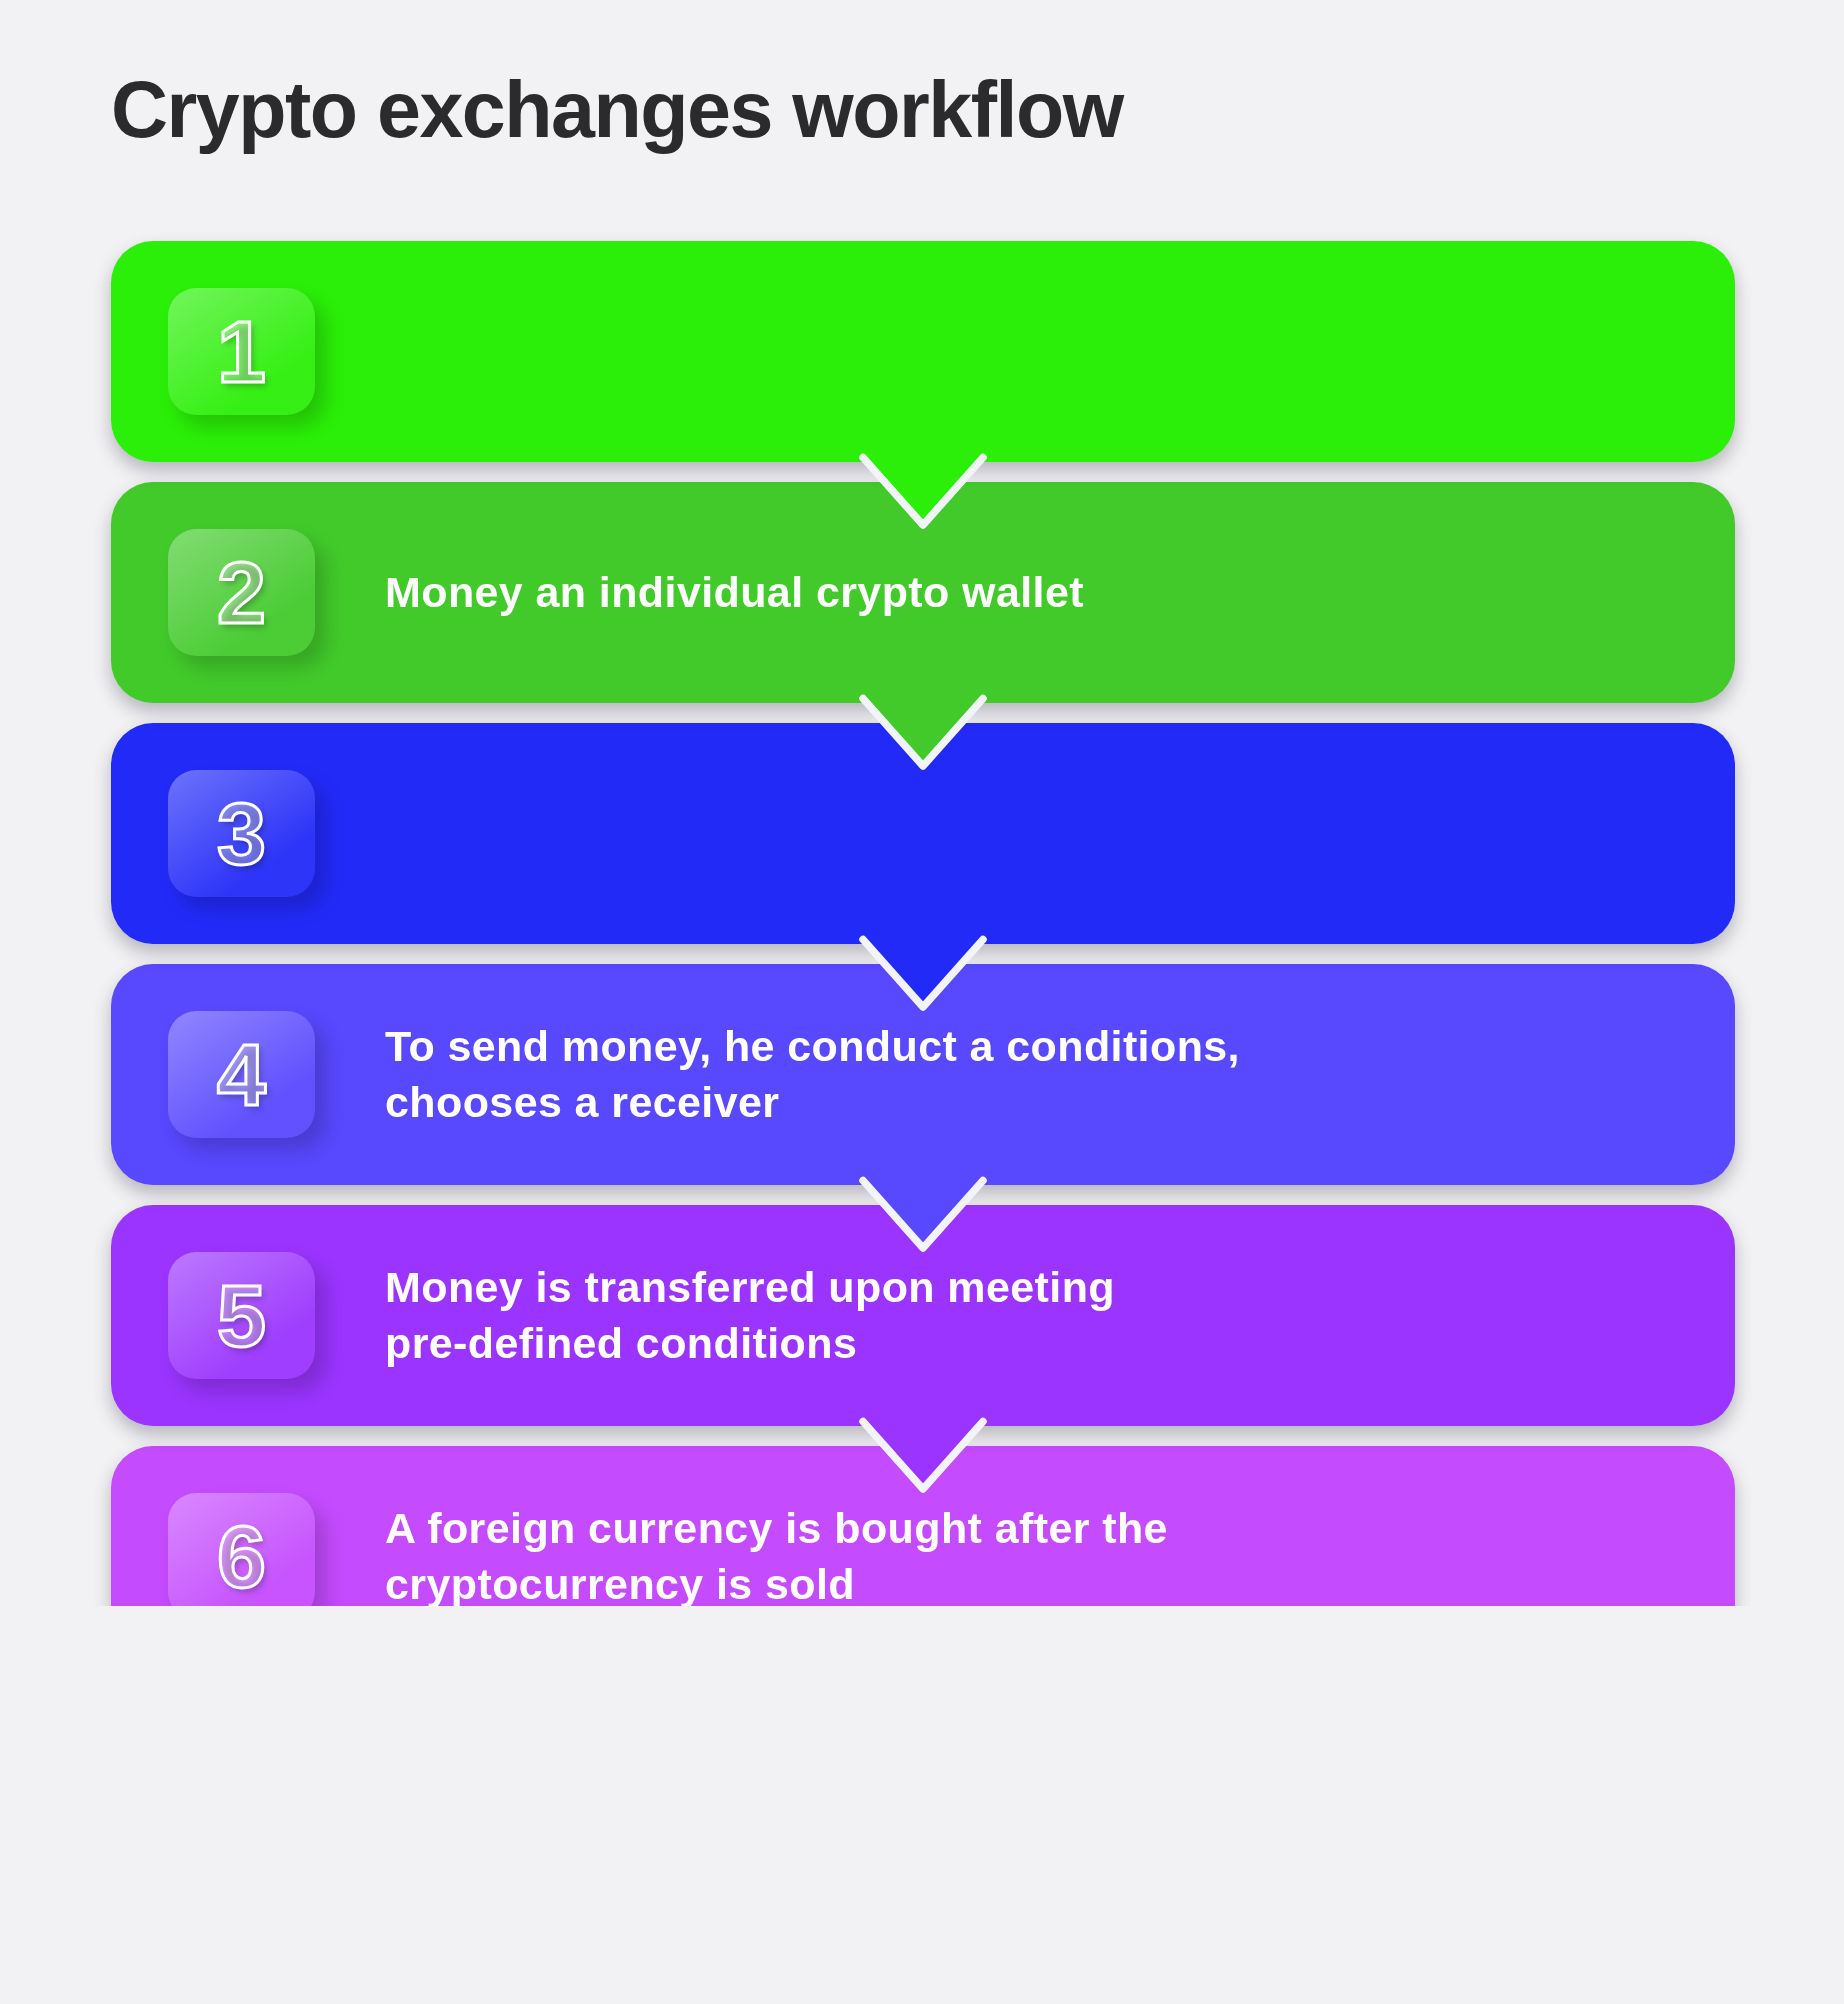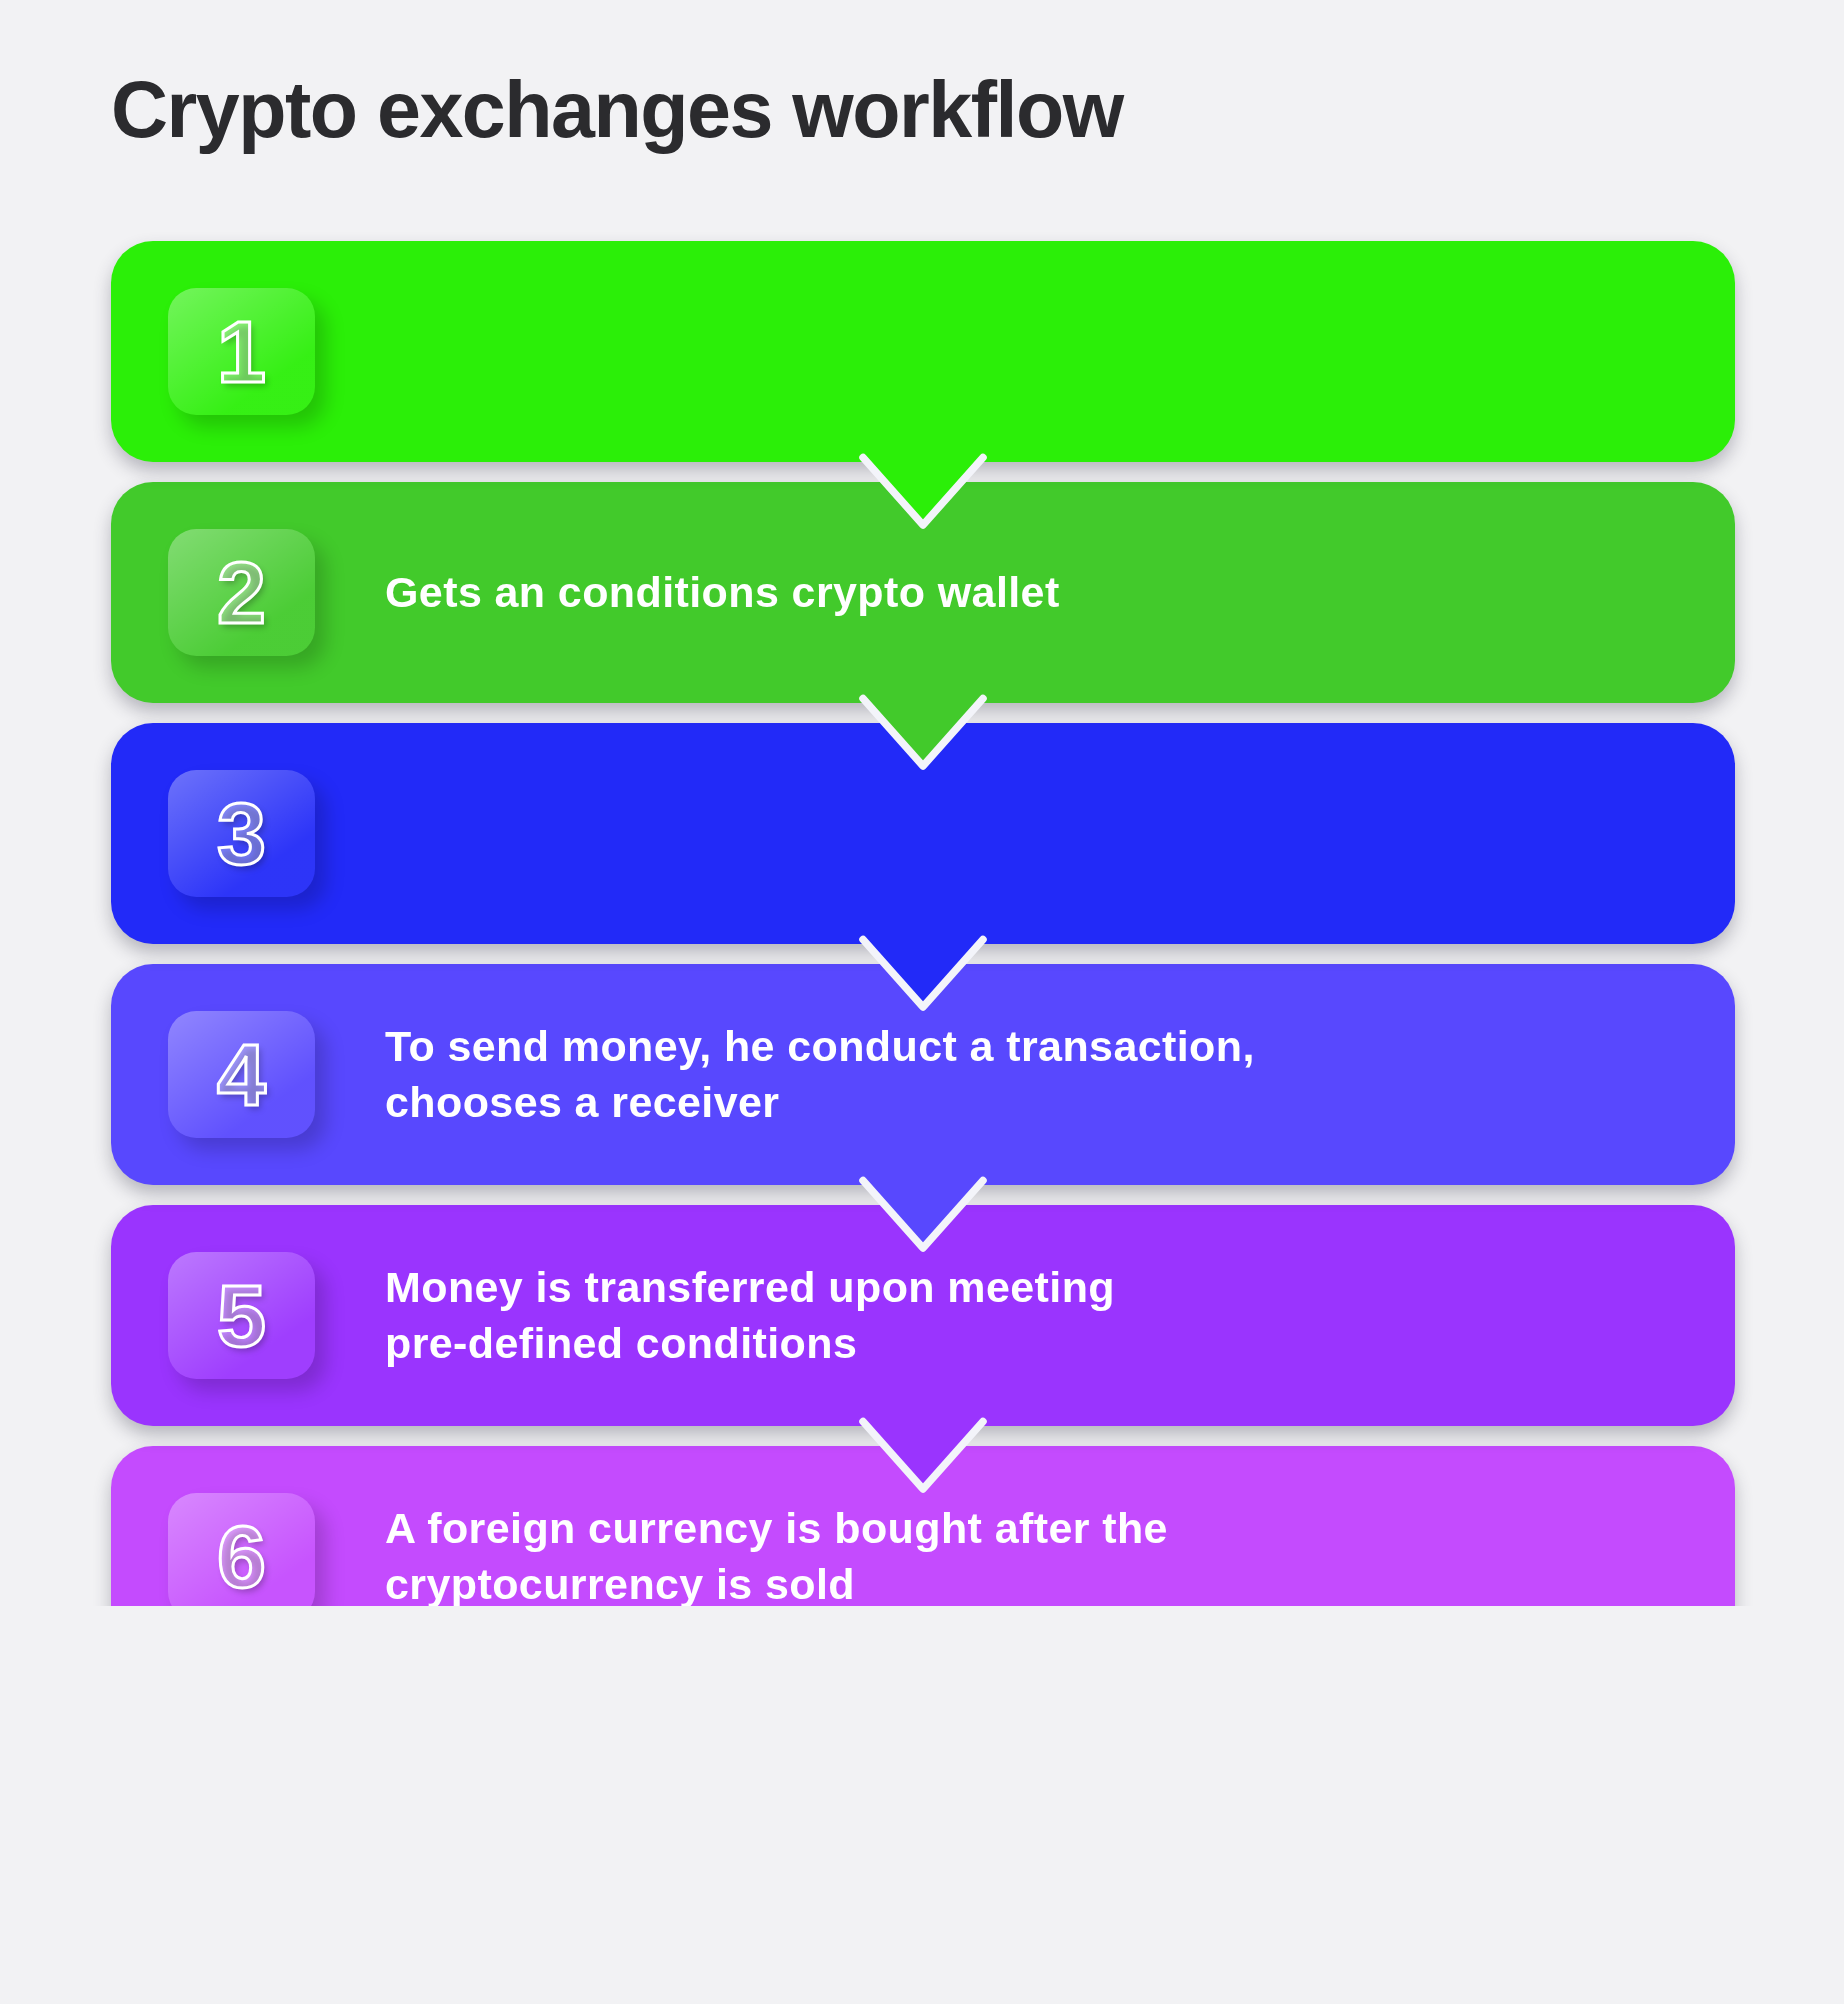--- a/index.html
+++ b/index.html
@@ -67,40 +67,40 @@
     </div>
     <svg class="connector" viewBox="0 0 176 104" xmlns="http://www.w3.org/2000/svg">
       <polygon class="tri-fill" points="8,0 168,0 88,92" fill="#2bef08"></polygon>
       <path class="tri-stroke" d="M8,2 L88,92 L168,2" fill="none" stroke-width="10" stroke-linecap="round" stroke-linejoin="round" stroke="#f3f4fa"></path>
     </svg>
   </div>
       <div class="step" style="background: rgb(66, 202, 43); z-index: 19;">
     <div class="badge">
       <span class="num">2</span>
     </div>
-    <div class="label">Gets an conditions crypto wallet</div>
+    <div class="label">Money an individual crypto wallet</div>
     <svg class="connector" viewBox="0 0 176 104" xmlns="http://www.w3.org/2000/svg">
       <polygon class="tri-fill" points="8,0 168,0 88,92" fill="#42ca2b"></polygon>
       <path class="tri-stroke" d="M8,2 L88,92 L168,2" fill="none" stroke-width="10" stroke-linecap="round" stroke-linejoin="round" stroke="#f3f4fa"></path>
     </svg>
   </div>
       <div class="step" style="background: rgb(34, 42, 248); z-index: 18;">
     <div class="badge">
       <span class="num">3</span>
     </div>
     <svg class="connector" viewBox="0 0 176 104" xmlns="http://www.w3.org/2000/svg">
       <polygon class="tri-fill" points="8,0 168,0 88,92" fill="#222af8"></polygon>
       <path class="tri-stroke" d="M8,2 L88,92 L168,2" fill="none" stroke-width="10" stroke-linecap="round" stroke-linejoin="round" stroke="#f3f4fa"></path>
     </svg>
   </div>
       <div class="step" style="background: rgb(88, 72, 254); z-index: 17;">
     <div class="badge">
       <span class="num">4</span>
     </div>
-    <div class="label">To send money, he conduct a transaction,
+    <div class="label">To send money, he conduct a conditions,
 chooses a receiver</div>
     <svg class="connector" viewBox="0 0 176 104" xmlns="http://www.w3.org/2000/svg">
       <polygon class="tri-fill" points="8,0 168,0 88,92" fill="#5848fe"></polygon>
       <path class="tri-stroke" d="M8,2 L88,92 L168,2" fill="none" stroke-width="10" stroke-linecap="round" stroke-linejoin="round" stroke="#f3f4fa"></path>
     </svg>
   </div>
       <div class="step" style="background: rgb(154, 52, 254); z-index: 16;">
     <div class="badge">
       <span class="num">5</span>
     </div>

